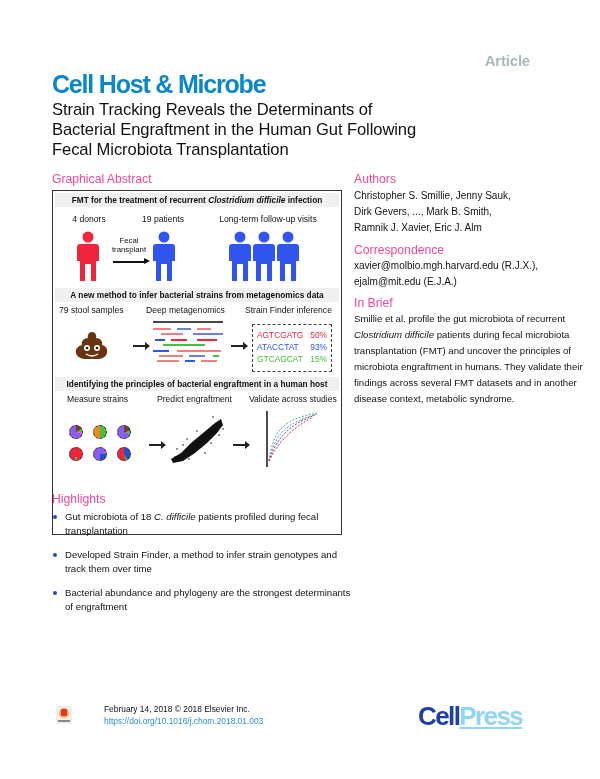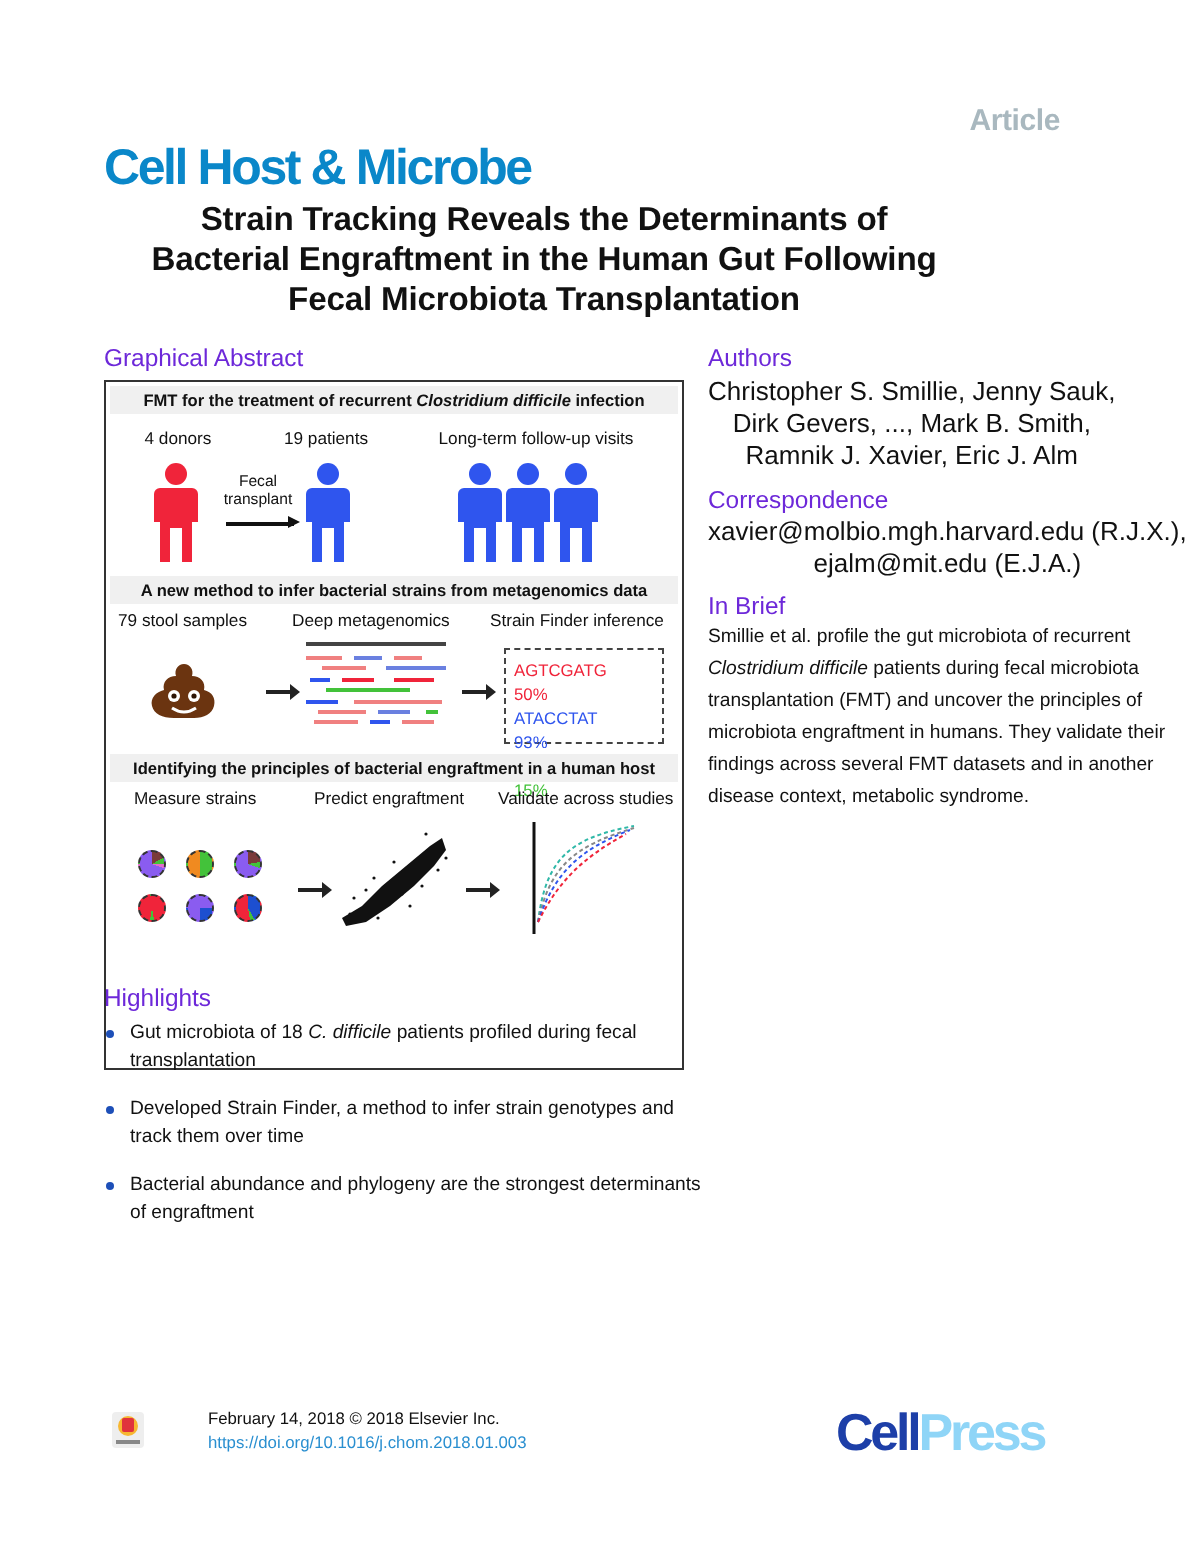--- a/index.html
+++ b/index.html
@@ -1,57 +1,57 @@
 <!DOCTYPE html>
 <html><head>
 <meta charset="utf-8">
 <style>
   * { box-sizing: border-box; margin: 0; padding: 0; }
   html, body { width: 600px; height: 779px; background: #ffffff; overflow: hidden; }
   body { position: relative; font-family: "Liberation Sans", "DejaVu Sans", sans-serif; color: #111; }
 
   .article-label { position: absolute; top: 52px; right: 70px; font-size: 15px; font-weight: bold; color: #a9b8bf; letter-spacing: -0.2px; }
   .journal-name { position: absolute; top: 70px; left: 52px; font-size: 25px; font-weight: bold; color: #0a87c9; letter-spacing: -1.2px; }
-  .paper-title { position: absolute; top: 100px; left: 52px; width: 440px; font-size: 16.6px; line-height: 20px; font-weight: bold; color: #111; letter-spacing: -0.1px; text-align: center; }
-
-  .section-head { position: absolute; font-size: 12.2px; color: #6d28d9; }
+  .paper-title { position: absolute; top: 100px; left: 52px; width: 440px; font-size: 16.6px; line-height: 20px; font-weight: normal; color: #111; letter-spacing: -0.1px; }
+
+  .section-head { position: absolute; font-size: 12.2px; color: #ec4899; }
 
   
   .ga-box { position: absolute; left: 52px; top: 190px; width: 290px; height: 345px; border: 1.5px solid #333; background: #fff; }
   .ga-band { position: absolute; left: 2px; right: 2px; height: 14px; background: #f0f0f0; font-size: 8.3px; font-weight: bold; text-align: center; line-height: 14px; color: #111; white-space: nowrap; }
   .ga-label { position: absolute; font-size: 8.6px; color: #111; white-space: nowrap; text-align: center; }
   .person { position: absolute; width: 22px; height: 50px; }
   .arrow { position: absolute; height: 1.5px; background: #111; }
   .arrow::after { content: ""; position: absolute; right: -3px; top: -3px; border-left: 6px solid #111; border-top: 3.5px solid transparent; border-bottom: 3.5px solid transparent; }
   .small-arrow { position: absolute; width: 14px; height: 2px; background: #222; }
   .small-arrow::after { content: ""; position: absolute; right: -3px; top: -3px; border-left: 5px solid #222; border-top: 4px solid transparent; border-bottom: 4px solid transparent; }
   .read { position: absolute; height: 2px; }
   .seq-box { position: absolute; left: 229px; top: 324px; width: 80px; height: 48px; border: 1px dashed #444; padding: 4px 4px; }
-  .seq-row { font-size: 8.4px; line-height: 12px; white-space: nowrap; display: flex; justify-content: space-between; flex-direction: column; }
+  .seq-row { font-size: 8.4px; line-height: 12px; white-space: nowrap; display: flex; justify-content: space-between; }
   .pie { position: absolute; width: 14px; height: 14px; border-radius: 50%; border: 0.6px dashed #333; }
 
   
-  .authors-text, .corr-text { position: absolute; left: 354px; font-size: 13px; line-height: 16px; color: #111; text-align: center; }
+  .authors-text, .corr-text { position: absolute; left: 354px; font-size: 10px; line-height: 16px; color: #111; }
   .brief-text { position: absolute; left: 354px; top: 311px; width: 235px; font-size: 9.6px; line-height: 16px; color: #111; }
 
   
   .highlights { position: absolute; left: 52px; top: 510px; width: 300px; }
   .hl-item { position: relative; padding-left: 13px; font-size: 9.6px; line-height: 14px; margin-bottom: 10px; color: #111; }
   .hl-bullet { position: absolute; left: 1px; top: 5px; width: 4px; height: 4px; border-radius: 50%; background: #1d4fb8; }
 
   
   .crossmark { position: absolute; left: 56px; top: 706px; width: 16px; height: 18px; border-radius: 2px; background: #eee; }
   .crossmark .cm-circ { position: absolute; left: 3px; top: 2px; width: 10px; height: 10px; border-radius: 50%; background: #f7b731; }
   .crossmark .cm-inner { position: absolute; left: 5px; top: 3px; width: 6px; height: 7px; background: #e0333c; border-radius: 1px; }
   .crossmark .cm-bar { position: absolute; left: 2px; top: 14px; width: 12px; height: 2px; background: #888; }
   .citation { position: absolute; left: 104px; top: 704px; font-size: 8.4px; line-height: 11.5px; color: #111; }
   .doi { color: #2a8fd0; }
   .cellpress { position: absolute; left: 418px; top: 701px; font-size: 26px; font-weight: bold; letter-spacing: -1.6px; }
   .cp-cell { color: #1d3fa8; }
-  .cp-press { color: #8fd5f7; }
+  .cp-press { color: #8fd5f7; text-decoration: underline; }
 </style>
 </head>
 <body>
 
 <div class="article-label">Article</div>
 <div class="journal-name">Cell Host &amp; Microbe</div>
 <div class="paper-title">
   <div>Strain Tracking Reveals the Determinants of</div>
   <div>Bacterial Engraftment in the Human Gut Following</div>
   <div>Fecal Microbiota Transplantation</div>

